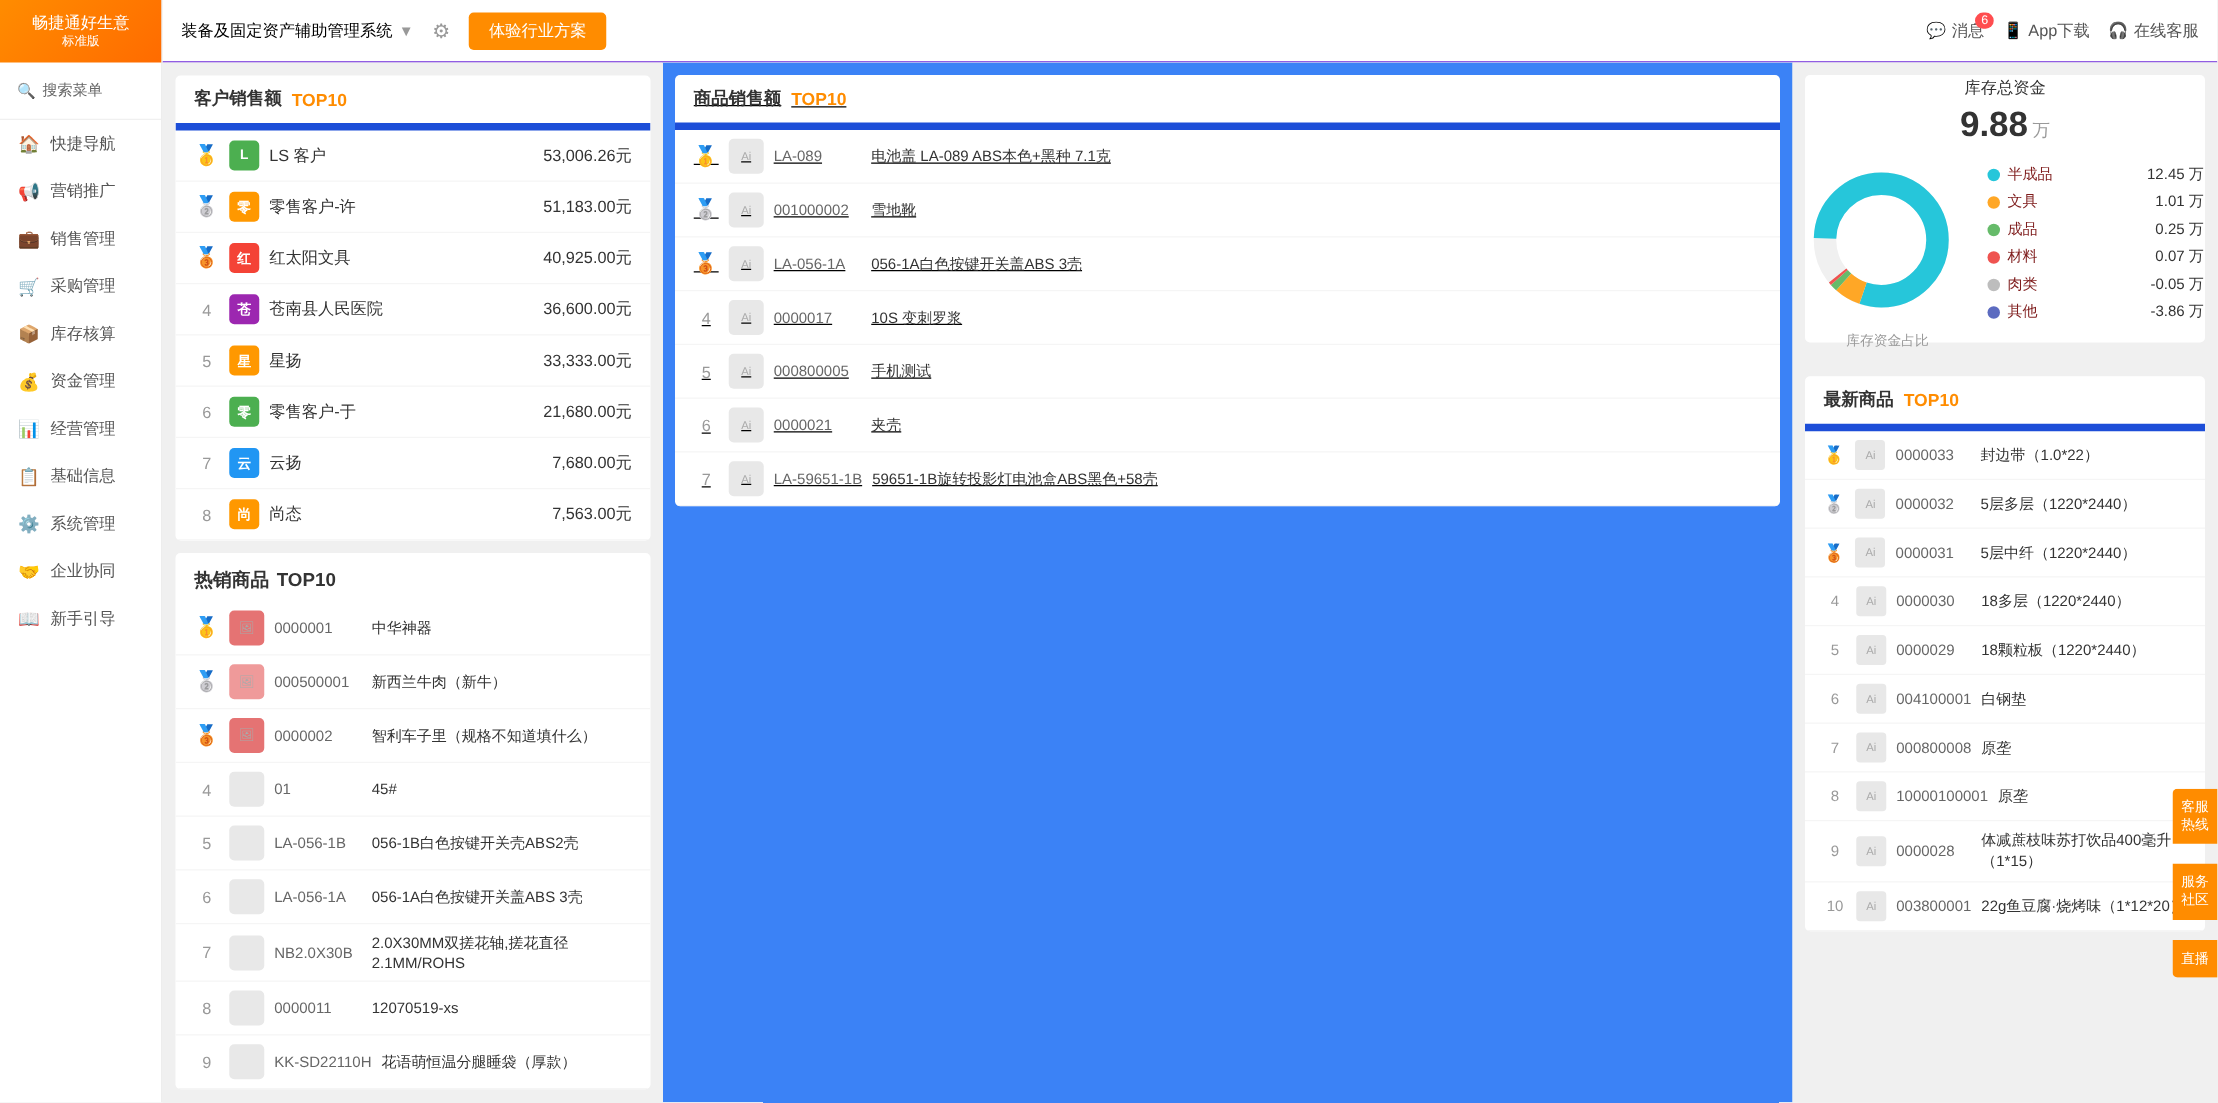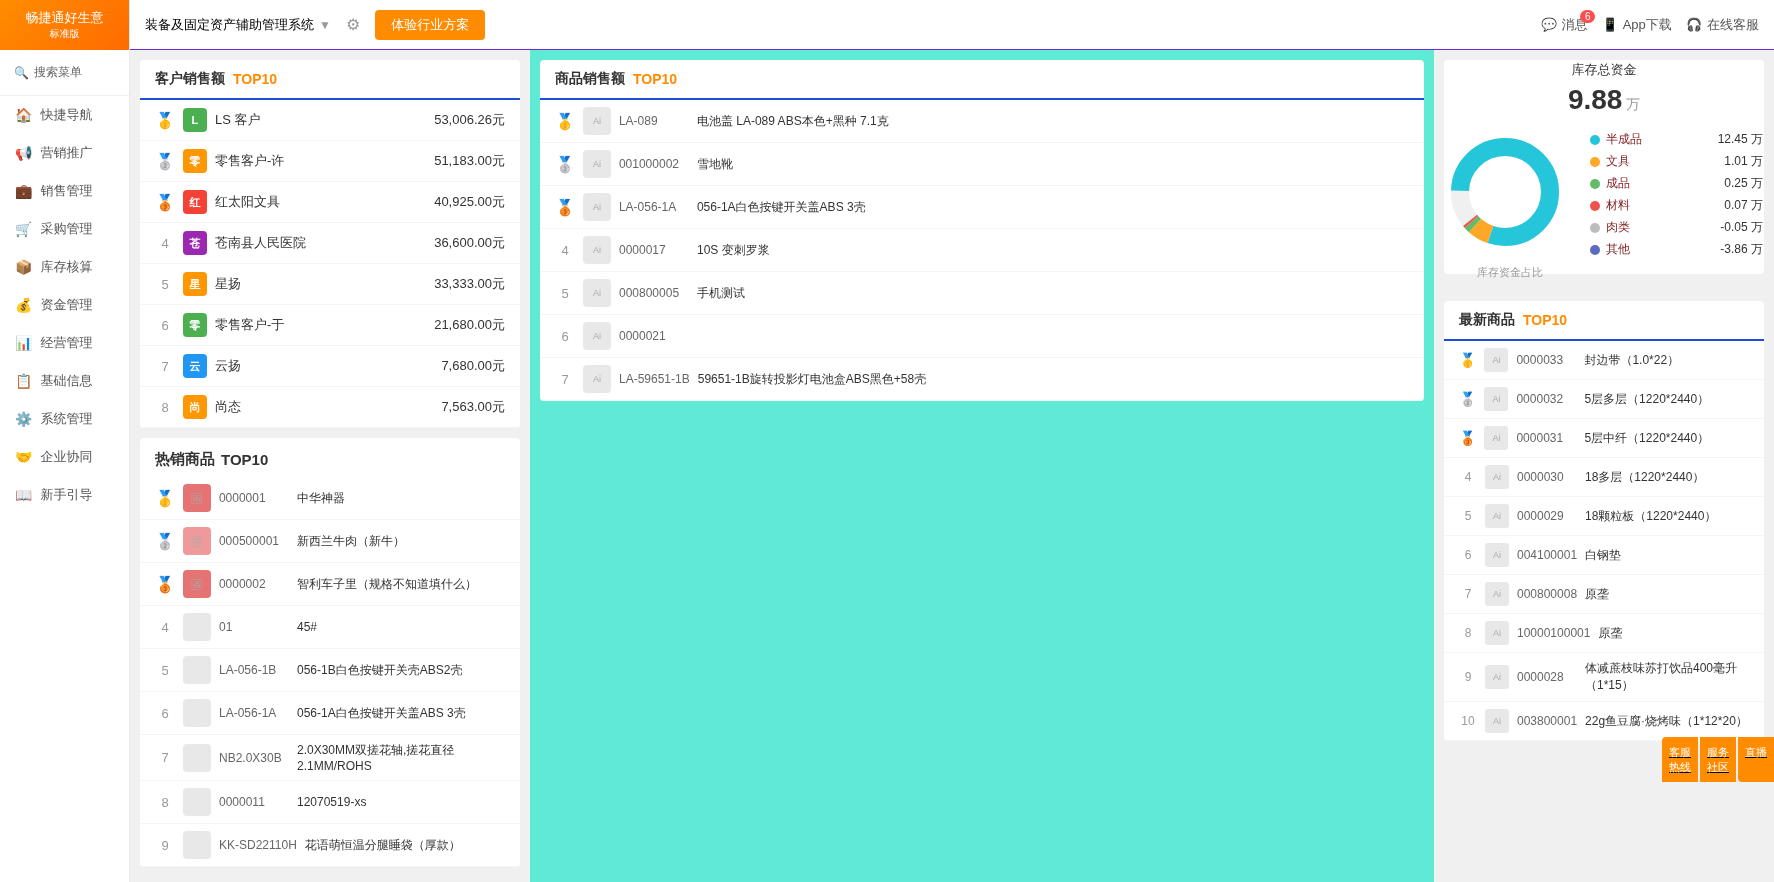--- a/index.html
+++ b/index.html
@@ -150,22 +150,23 @@
       overflow-y: auto;
       background: #f0f0f0;
       padding: 10px;
       flex-shrink: 0;
     }
 
     
     .mid-panel {
       flex: 1;
       overflow-y: auto;
-      background: #5eead4;
+      background: #3b82f6;
       padding: 10px;
+      text-decoration: underline;
     }
 
     
     .right-panel {
       width: 340px;
       overflow-y: auto;
       background: #f0f0f0;
       padding: 10px;
       flex-shrink: 0;
     }
@@ -174,21 +175,21 @@
       background: #fff;
       border-radius: 4px;
       margin-bottom: 10px;
       overflow: hidden;
     }
     .card-header {
       padding: 10px 15px;
       font-size: 14px;
       font-weight: bold;
       color: #333;
-      border-bottom: 2px solid #1d4ed8;
+      border-bottom: 6px solid #1d4ed8;
       display: flex;
       align-items: center;
       gap: 8px;
     }
     .card-header .top10-label {
       color: #ff8c00;
       font-weight: bold;
     }
 
     
@@ -324,23 +325,22 @@
     }
     .new-product-code { color: #666; font-size: 12px; min-width: 60px; }
     .new-product-name { flex: 1; color: #333; font-size: 12px; }
 
     
     .float-btns {
       position: fixed;
       right: 0;
       bottom: 100px;
       display: flex;
-      flex-direction: row;
-      gap: 2px;
-      text-decoration: underline;
+      flex-direction: column;
+      gap: 16px;
     }
     .float-btn {
       background: #ff8c00;
       color: white;
       width: 36px;
       padding: 8px 4px;
       text-align: center;
       font-size: 11px;
       cursor: pointer;
       line-height: 1.3;
@@ -617,20 +617,21 @@
             <div class="product-item">
     <span class="rank-num">5</span>
     <div class="product-thumb" style="background:#e8e8e8;color:#aaa;font-size:9px;">Ai</div>
     <span class="product-code">000800005</span>
     <span class="product-name">手机测试</span>
   </div>
             <div class="product-item">
     <span class="rank-num">6</span>
     <div class="product-thumb" style="background:#e8e8e8;color:#aaa;font-size:9px;">Ai</div>
     <span class="product-code">0000021</span>
+    <span class="product-name">夹壳</span>
   </div>
             <div class="product-item">
     <span class="rank-num">7</span>
     <div class="product-thumb" style="background:#e8e8e8;color:#aaa;font-size:9px;">Ai</div>
     <span class="product-code">LA-59651-1B</span>
     <span class="product-name">59651-1B旋转投影灯电池盒ABS黑色+58壳</span>
   </div>
           </div>
       </div>
     </div>

